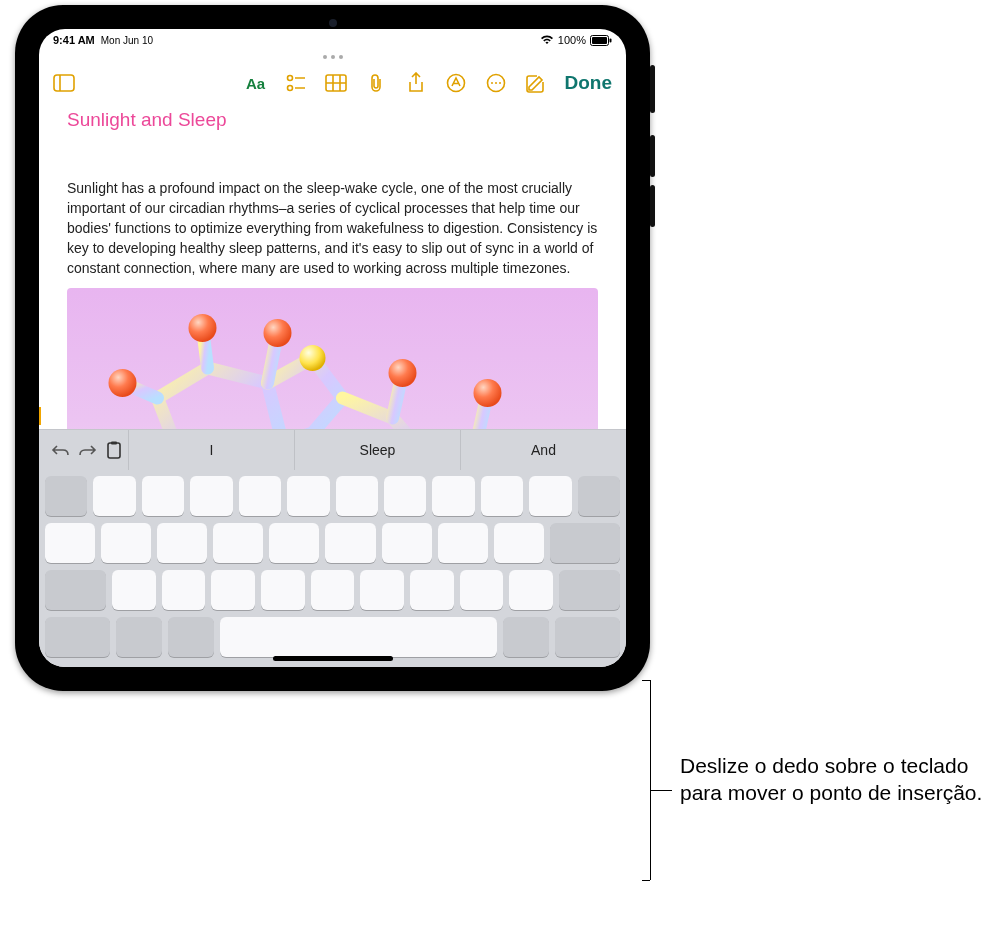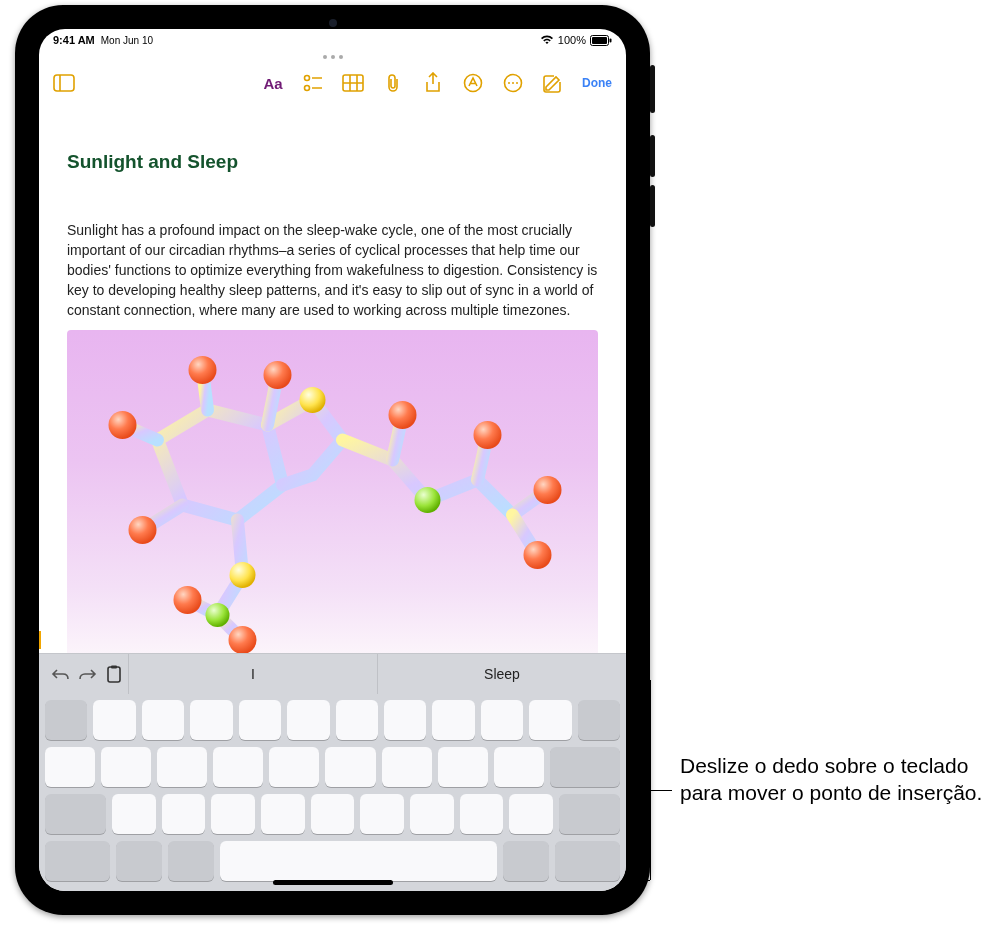--- a/index.html
+++ b/index.html
@@ -14,21 +14,21 @@
     position: relative;
     width: 987px;
     height: 926px;
   }
   
   .ipad {
     position: absolute;
     left: 15px;
     top: 5px;
     width: 635px;
-    height: 910px;
+    height: 686px;
     background: #000;
     border-radius: 48px;
     box-shadow: 0 2px 6px rgba(0,0,0,0.4);
   }
   
   .side-btn {
     position: absolute;
     background: #111;
     border-radius: 3px;
   }
@@ -86,44 +86,43 @@
     padding: 0 10px;
     gap: 10px;
   }
   .notes-toolbar .spacer { flex: 1; }
   .tb-btn {
     width: 30px;
     height: 30px;
     display: flex;
     align-items: center;
     justify-content: center;
-    color: #701a75;
+    color: #15803d;
     font-weight: 600;
   }
   .tb-done {
-    color: #3b82f6;
-    font-size: 12px;
+    color: #0f766e;
+    font-size: 19px;
     font-weight: 600;
     padding: 0 4px;
   }
   .tb-btn svg { stroke: #e0a100; }
 
   
   .note-body {
     flex: 1;
     padding: 6px 28px 0 28px;
     overflow: hidden;
     position: relative;
   }
   .note-title {
     font-size: 19px;
-    font-weight: 700;
-    color: #14532d;
+    font-weight: 400;
+    color: #ec4899;
     margin-bottom: 14px;
-    margin-top: 42px;
   }
   .note-para {
     font-size: 14px;
     line-height: 1.42;
     color: #222;
     margin-bottom: 10px;
     margin-top: 48px;
   }
   .molecule-img {
     width: 100%;
@@ -415,20 +414,21 @@
             <span class="urbtn">
               <svg width="14" height="18" viewBox="0 0 14 18" fill="#333">
                   <rect x="1" y="2" width="12" height="15" rx="2" fill="none" stroke="#333" stroke-width="1.6"></rect>
                   <rect x="4" y="0.5" width="6" height="3" rx="1"></rect>
                 </svg>
             </span>
           </div>
           <div class="kb-sugs">
             <div class="kb-sug">I</div>
             <div class="kb-sug">Sleep</div>
+            <div class="kb-sug">And</div>
           </div>
         </div>
         <div class="kb-keys">
           <div class="kb-row">
             <div class="key mod"></div>
             <div class="key"></div>
             <div class="key"></div>
             <div class="key"></div>
             <div class="key"></div>
             <div class="key"></div>

